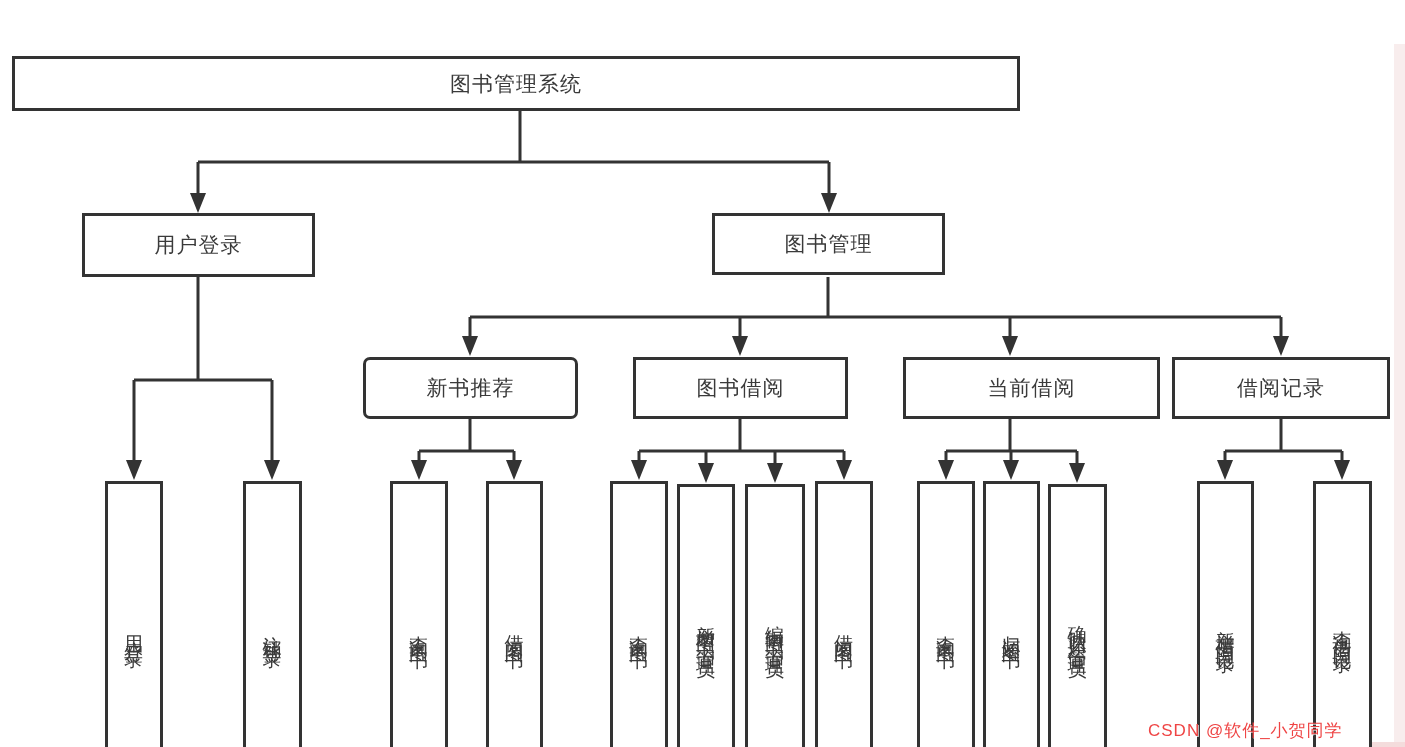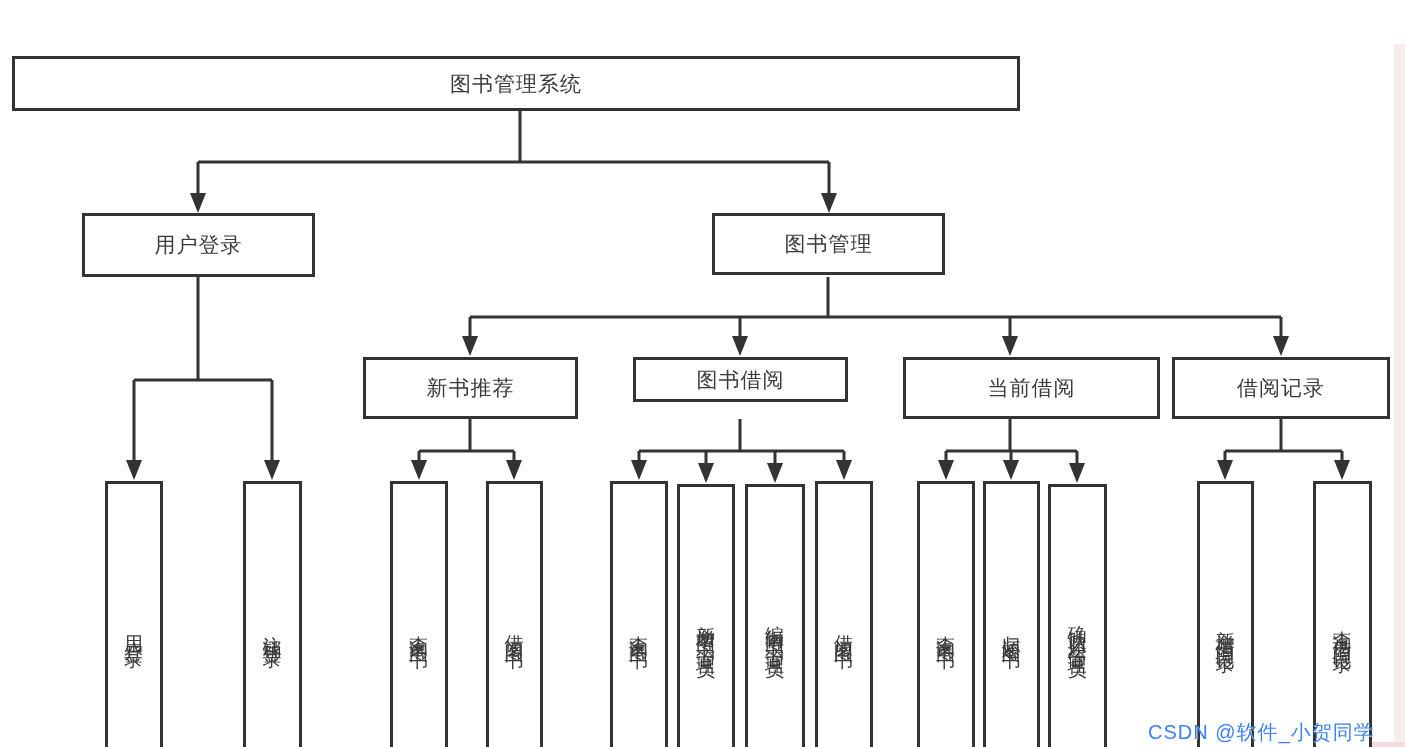--- a/index.html
+++ b/index.html
@@ -45,22 +45,22 @@
     position:absolute;right:0;top:0;width:11px;height:747px;
     background:#f8eded;z-index:0;
   }
   .tint-corner{
     position:absolute;right:0;bottom:0;width:46px;height:49px;
     background:#f4dcdc;z-index:0;
   }
   .watermark{
     position:absolute;
     left:1148px;top:675px;
-    font-size:20px;
-    color:#3b82f6;
+    font-size:17px;
+    color:#ef4444;
     letter-spacing:1px;
     white-space:nowrap;
     z-index:6;
     text-shadow:1px 1px 0 rgba(255,255,255,.7);
   }
 </style>
 </head>
 <body>
 
 <div class="canvas">
@@ -112,24 +112,24 @@
     <span class="hlabel root-label">图书管理系统</span>
   </div>
 
   <div class="node" style="left:82px;top:169px;width:233px;height:64px;">
     <span class="hlabel">用户登录</span>
   </div>
   <div class="node" style="left:712px;top:169px;width:233px;height:62px;">
     <span class="hlabel">图书管理</span>
   </div>
 
-  <div class="node" style="left:363px;top:313px;width:215px;height:62px;">
+  <div class="node" style="left:363px;top:313px;width:215px;height:62px;border-radius:7px;">
     <span class="hlabel">新书推荐</span>
   </div>
-  <div class="node" style="left:633px;top:313px;width:215px;height:45px;">
+  <div class="node" style="left:633px;top:313px;width:215px;height:62px;">
     <span class="hlabel">图书借阅</span>
   </div>
   <div class="node" style="left:903px;top:313px;width:257px;height:62px;">
     <span class="hlabel">当前借阅</span>
   </div>
   <div class="node" style="left:1172px;top:313px;width:218px;height:62px;">
     <span class="hlabel">借阅记录</span>
   </div>
 
   <div class="node leaf" style="left:105px;top:437px;width:58px;height:297px;">

